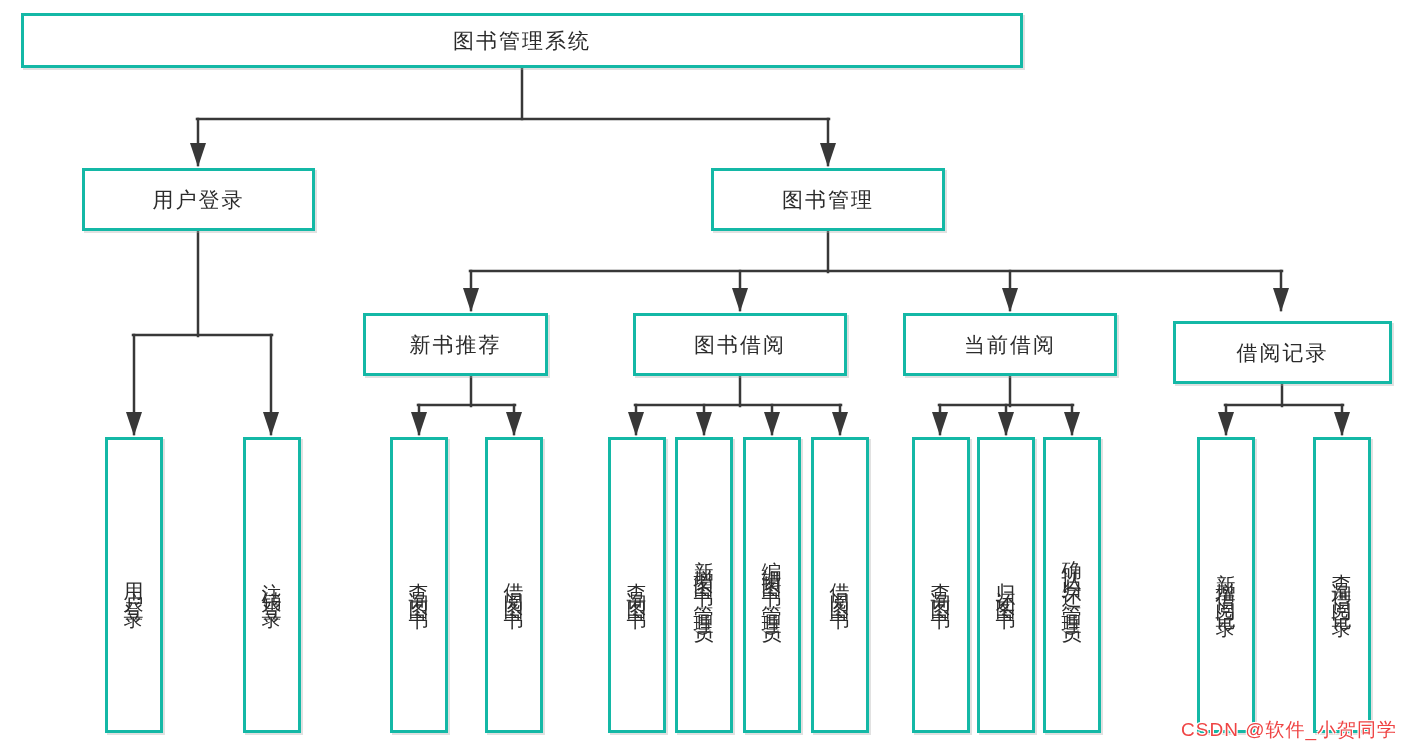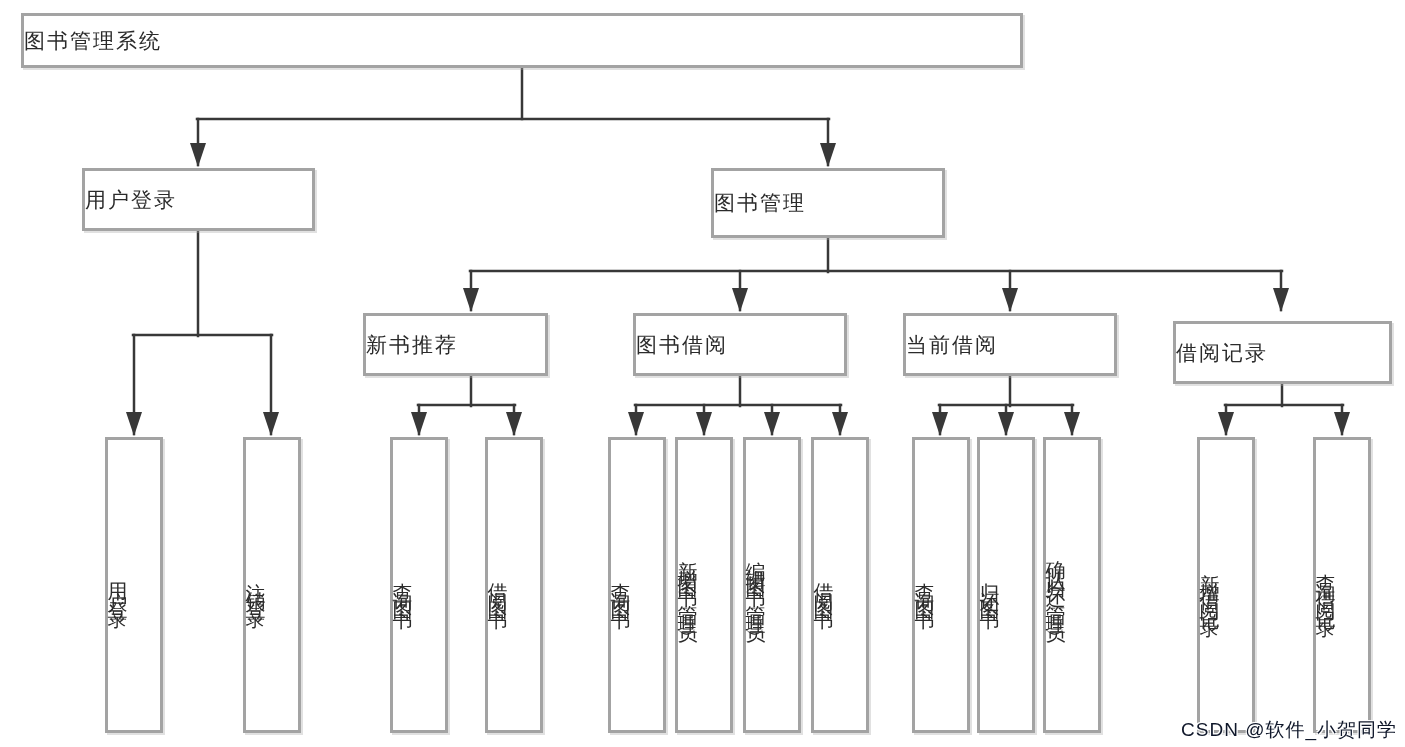--- a/index.html
+++ b/index.html
@@ -19,23 +19,24 @@
     position: absolute;
     left: 0;
     top: 0;
     width: 1405px;
     height: 747px;
   }
   .node {
     position: absolute;
     box-sizing: border-box;
     background: #ffffff;
-    border: 3px solid #a3a3a3;
+    border: 3px solid #14b8a6;
     display: flex;
     align-items: center;
+    justify-content: center;
     color: #2b2b2b;
     box-shadow: 2px 2px 0 rgba(170,170,170,0.35);
   }
   .hlabel {
     font-size: 21px;
     letter-spacing: 2px;
     white-space: nowrap;
   }
   .vlabel {
     writing-mode: vertical-rl;
@@ -43,21 +44,21 @@
     font-size: 20px;
     letter-spacing: 9px;
     line-height: 1;
     white-space: nowrap;
   }
   .watermark {
     position: absolute;
     right: 8px;
     bottom: 4px;
     font-size: 19px;
-    color: #0f172a;
+    color: #ef4444;
     letter-spacing: 1px;
     text-shadow: 1px 1px 0 #ffffff, -1px -1px 0 #ffffff, 1px -1px 0 #ffffff, -1px 1px 0 #ffffff;
     white-space: nowrap;
   }
 </style>
 </head>
 <body>
 
 <div class="canvas">
 
@@ -125,21 +126,21 @@
     </g>
   </svg>
 
   <div class="node" style="left:21px; top:13px; width:1002px; height:55px;">
     <span class="hlabel">图书管理系统</span>
   </div>
 
   <div class="node" style="left:82px; top:168px; width:233px; height:63px;">
     <span class="hlabel">用户登录</span>
   </div>
-  <div class="node" style="left:711px; top:168px; width:234px; height:70px;">
+  <div class="node" style="left:711px; top:168px; width:234px; height:63px;">
     <span class="hlabel">图书管理</span>
   </div>
 
   <div class="node" style="left:363px; top:313px; width:185px; height:63px;">
     <span class="hlabel">新书推荐</span>
   </div>
   <div class="node" style="left:903px; top:313px; width:214px; height:63px;">
     <span class="hlabel">当前借阅</span>
   </div>
   <div class="node" style="left:633px; top:313px; width:214px; height:63px;">

